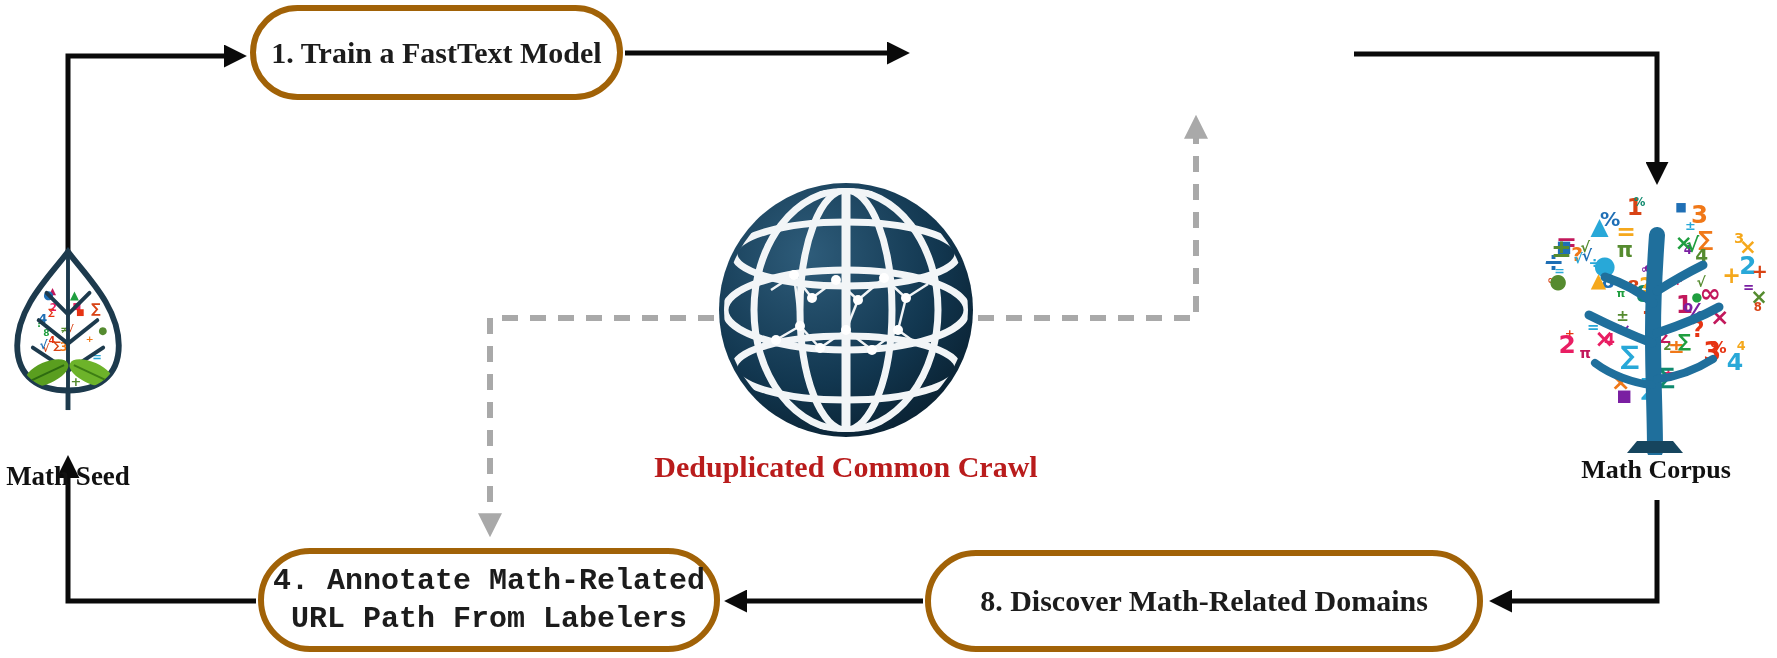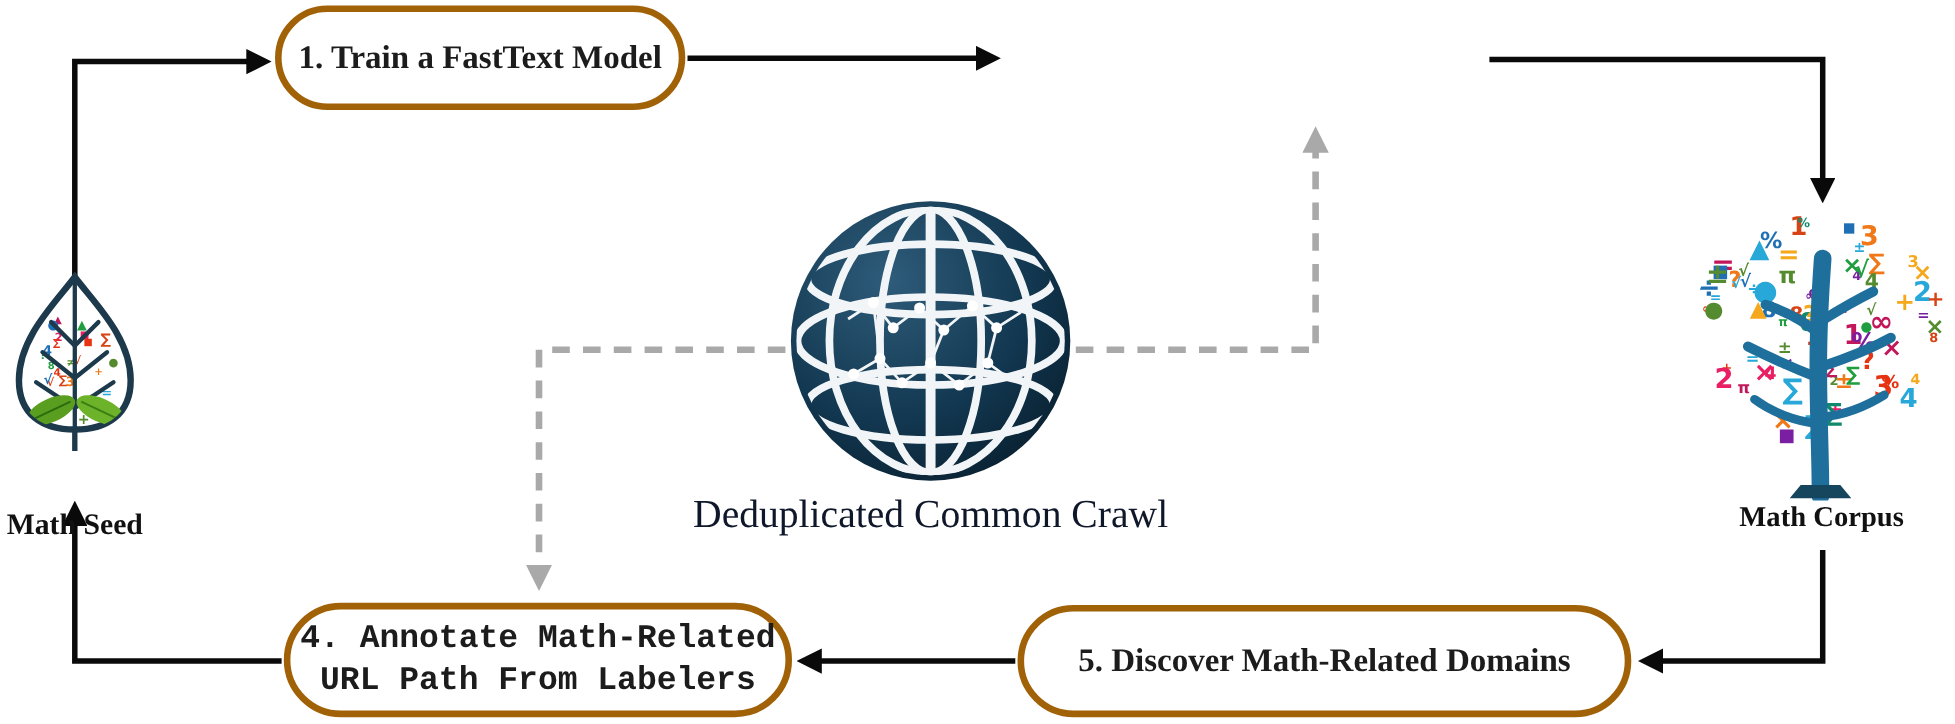--- a/index.html
+++ b/index.html
@@ -14,22 +14,22 @@
   #box2{left:913px;top:3px;width:439px;height:104px;font-size:28px;line-height:36px;}
   #box3{left:925px;top:550px;width:558px;height:102px;font-size:30px;}
   #box4{left:258px;top:548px;width:462px;height:104px;font-size:30px;line-height:38px;font-family:Liberation Mono, monospace;}
   .fig{position:absolute;z-index:2;}
   #leaf-fig{left:8px;top:244px;}
   #globe-fig{left:716px;top:180px;}
   #tree-fig{left:1535px;top:183px;}
   .label{position:absolute;z-index:3;color:#111;font-weight:bold;text-align:center;}
   #math-seed-label{left:0px;top:414px;width:136px;font-size:27px;line-height:28px;margin-top:48px;}
   #math-corpus-label{left:1535px;top:456px;width:242px;font-size:26px;line-height:28px;text-align:center;}
-  #center-caption{left:596px;top:450px;width:500px;font-size:36px;line-height:34px;z-index:3;position:absolute;
-                  color:#0f172a;font-weight:normal;text-align:center;}
+  #center-caption{left:596px;top:450px;width:500px;font-size:30px;line-height:34px;z-index:3;position:absolute;
+                  color:#b91c1c;font-weight:bold;text-align:center;}
   #tree-decor text,#leaf-decor text{font-family:"DejaVu Sans",sans-serif;dominant-baseline:central;}
 </style>
 </head>
 <body>
 
 <div class="canvas">
 
   <svg class="connectors">
     <defs>
       <marker id="ah" viewBox="0 0 10 10" refX="7" refY="5" markerWidth="4.6" markerHeight="4.6" orient="auto-start-reverse" markerUnits="strokeWidth">
@@ -50,21 +50,21 @@
     <g fill="none" stroke="#a9a9a9" stroke-width="6" stroke-dasharray="16 12">
       <polyline points="714,318 490,318 490,530" marker-end="url(#ahg)"></polyline>
       <polyline points="978,318 1196,318 1196,122" marker-end="url(#ahg)"></polyline>
     </g>
   </svg>
 
   <div class="node" id="box1">
     <span class="line">1. Train a FastText Model</span>
   </div>
   <div class="node" id="box3">
-    <span class="line">5. Discover Math-Related Domains</span>
+    <span class="line">8. Discover Math-Related Domains</span>
   </div>
   <div class="node" id="box4">
     <span class="line">4. Annotate Math-Related</span>
     <span class="line">URL Path From Labelers</span>
   </div>
 
   <svg class="fig" id="leaf-fig" width="120" height="168" viewBox="0 0 120 172">
     <defs>
       <clipPath id="leafclip">
         <path d="M60,8 C78,32 112,64 112,104 C112,136 90,150 60,150 C30,150 8,136 8,104 C8,64 42,32 60,8 Z"></path>

